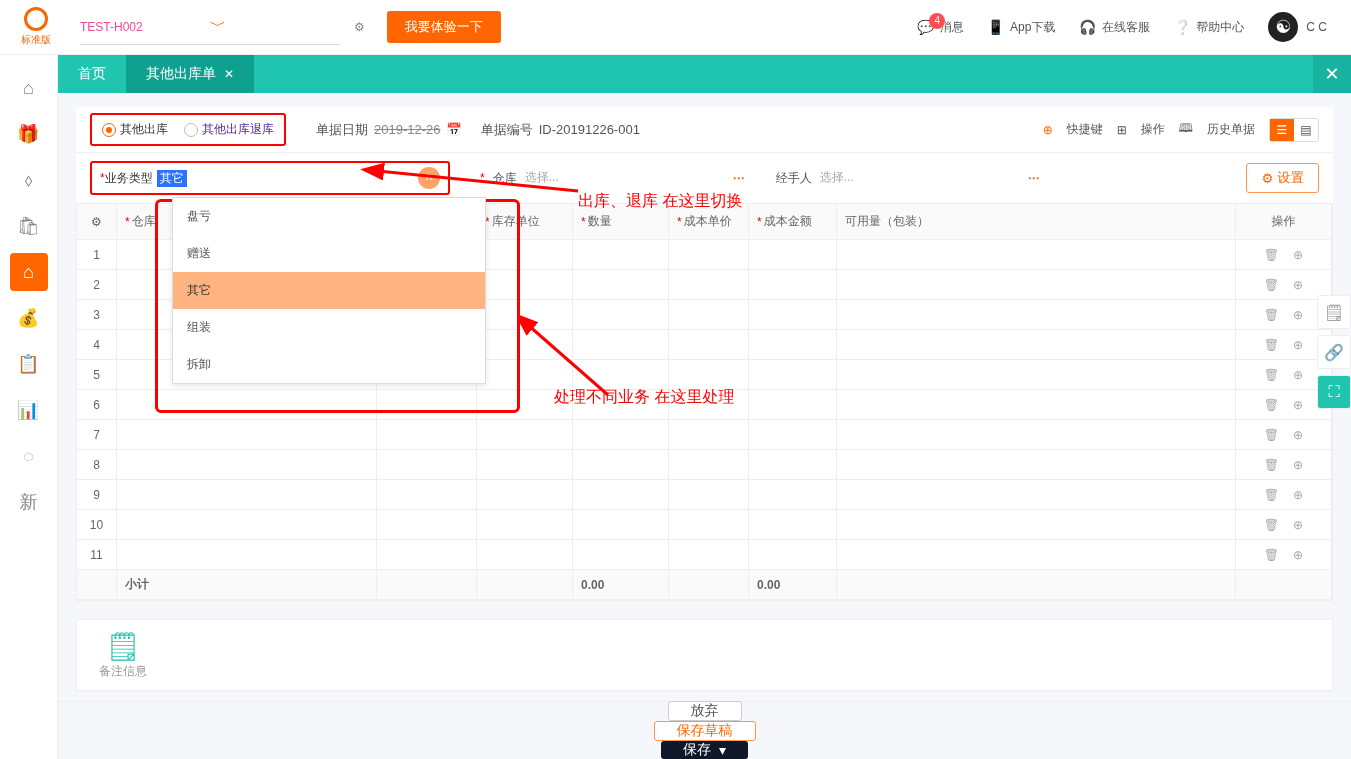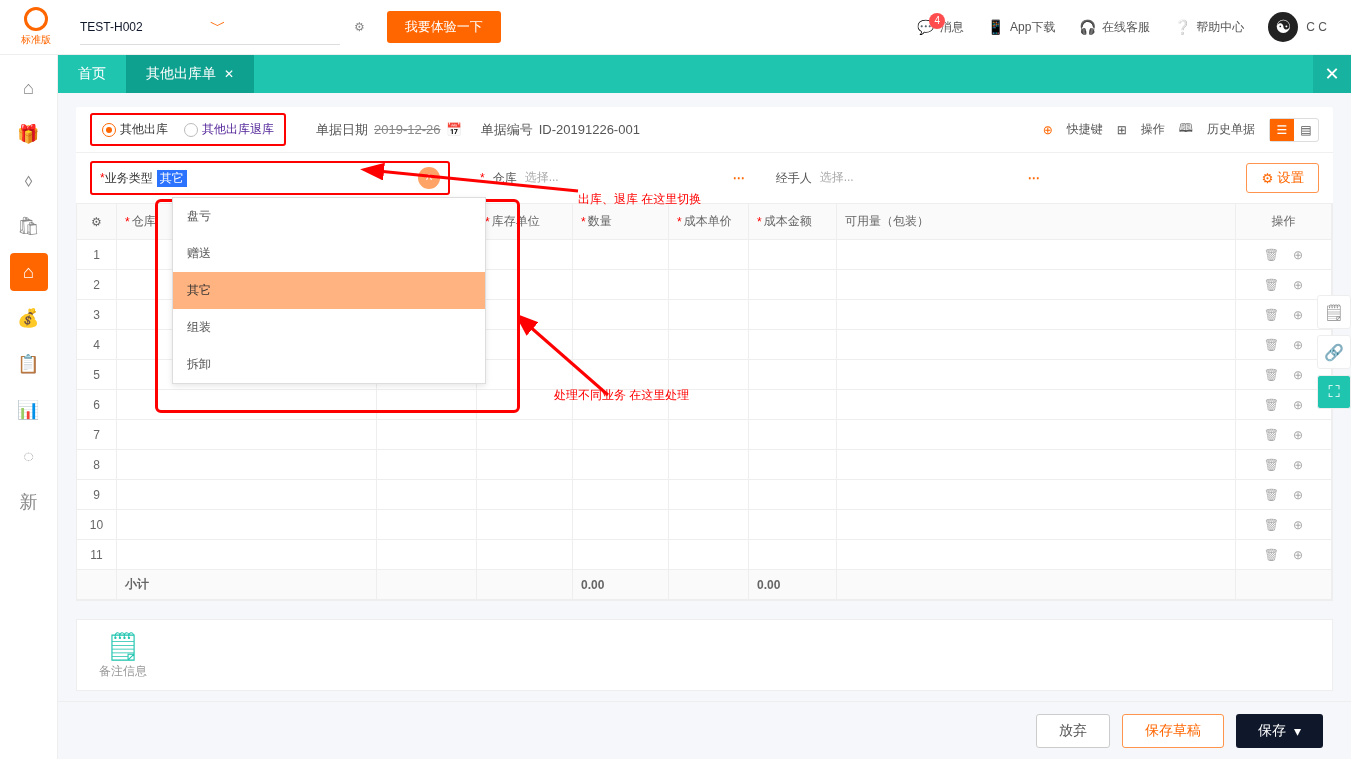--- a/index.html
+++ b/index.html
@@ -2,21 +2,21 @@
 <html><head>
   <meta charset="utf-8">
   <style>
     * { margin:0; padding:0; box-sizing:border-box; font-family:"Microsoft YaHei",Arial,sans-serif; }
     body { font-size:12px; color:#333; background:#fff; overflow:hidden; width:1351px; height:759px; position:relative; }
     .topbar { height:55px; display:flex; align-items:center; padding:0 12px; border-bottom:1px solid #eee; }
     .logo { width:48px; display:flex; flex-direction:column; align-items:center; color:#ff6600; }
     .logo-icon { width:24px; height:24px; border:3px solid #ff6600; border-radius:50%; position:relative; }
     .logo-txt { font-size:10px; color:#ff6600; margin-top:2px; }
     .tenant { width:260px; margin-left:20px; height:36px; display:flex; align-items:center; border-bottom:1px solid #ddd; position:relative; }
-    .tenant span { flex:1; color:#0f172a; }
+    .tenant span { flex:1; color:#ec4899; }
     .tenant .chev { color:#ff6600; font-size:16px; }
     .gear-top { margin-left:14px; color:#888; }
     .btn-primary { background:#ff6600; color:#fff; border:none; border-radius:3px; height:32px; padding:0 18px; margin-left:22px; font-size:13px; }
     .topbar .spacer { flex:1; }
     .top-item { display:flex; align-items:center; margin:0 12px; color:#555; position:relative; }
     .top-item .ic { margin-right:5px; font-size:14px; }
     .badge { position:absolute; top:-6px; left:12px; background:#ff4d4f; color:#fff; border-radius:50%; width:16px; height:16px; display:flex; align-items:center; justify-content:center; font-size:10px; }
     .avatar { width:30px; height:30px; border-radius:50%; background:#222; margin-right:8px; display:flex; align-items:center; justify-content:center; color:#fff; font-size:18px; }
     .shell { display:flex; height:calc(100% - 55px); }
     .sidebar { width:58px; background:#fff; border-right:1px solid #eee; display:flex; flex-direction:column; align-items:center; padding-top:10px; }
@@ -70,26 +70,26 @@
     .c-amt { width:88px; }
     .c-avail { flex:1; }
     .c-op { width:96px; justify-content:center; }
     .tr { display:flex; height:30px; border-bottom:1px solid #eee; }
     .tr.sub { background:#fafafa; font-weight:bold; }
     .ops { display:flex; gap:14px; color:#aaa; }
     .remark-bar { margin-top:18px; background:#fff; display:flex; align-items:center; height:72px; padding:0 22px; gap:18px; border:1px solid #eee; }
     .remark-ic { display:flex; flex-direction:column; align-items:center; color:#999; }
     .remark-ic .ricon { color:#20c5b0; font-size:28px; }
     .remark-input { flex:1; border:none; outline:none; color:#aaa; font-size:14px; }
-    .footer { height:58px; display:flex; align-items:center; justify-content:flex-end; gap:12px; padding:0 28px; border-top:1px solid #eee; }
+    .footer { height:58px; display:flex; align-items:center; justify-content:flex-end; padding:0 28px; border-top:1px solid #eee;flex-direction:column; }
     .btn { height:34px; padding:0 22px; border-radius:3px; font-size:14px; display:flex; align-items:center; justify-content:center; }
     .btn-def { background:#fff; border:1px solid #ccc; color:#555; }
     .btn-ol { background:#fff; border:1px solid #ff944d; color:#ff6600; }
     .btn-save { background:#0f172a; color:#fff; border:none; gap:8px;}
-    .anno { position:absolute; color:#f00; font-size:12px; font-weight:500; pointer-events:none; }
+    .anno { position:absolute; color:#f00; font-size:16px; font-weight:500; pointer-events:none; }
     
     .red-outer { position:absolute; border:3px solid #f00; border-radius:6px; left:97px; top:144px; width:365px; height:214px; pointer-events:none; }
     .right-rail { position:absolute; right:0; top:240px; width:34px; display:flex; flex-direction:column; gap:6px; }
     .rail-i { width:34px; height:34px; display:flex; align-items:center; justify-content:center; background:#fff; border:1px solid #eee; color:#888; border-radius:3px; font-size:16px;}
     .rail-i.active { background:#20c5b0; color:#fff; }
     svg.arrow-svg { position:absolute; pointer-events:none; }
   </style>
 </head>
 <body>
 

